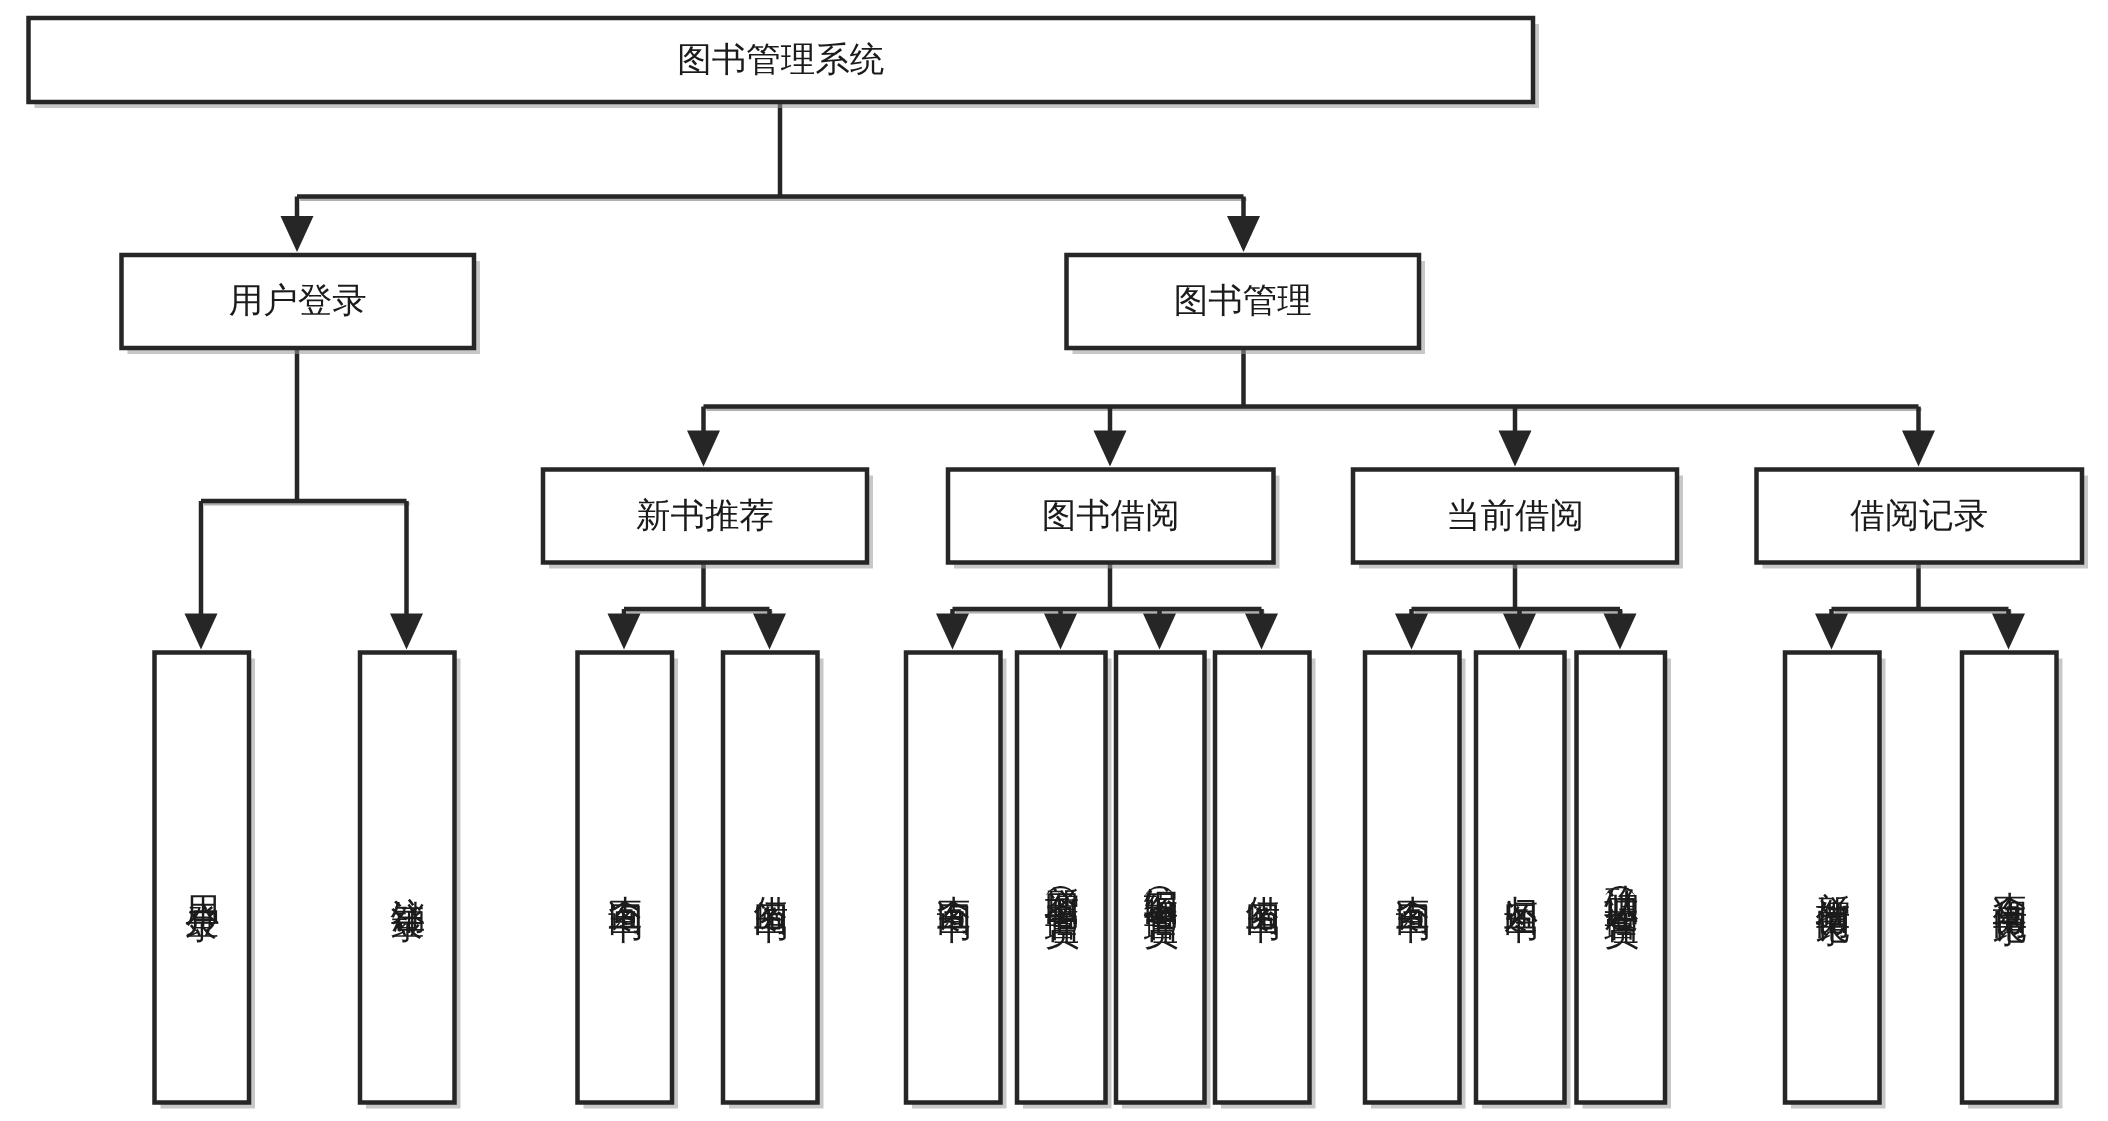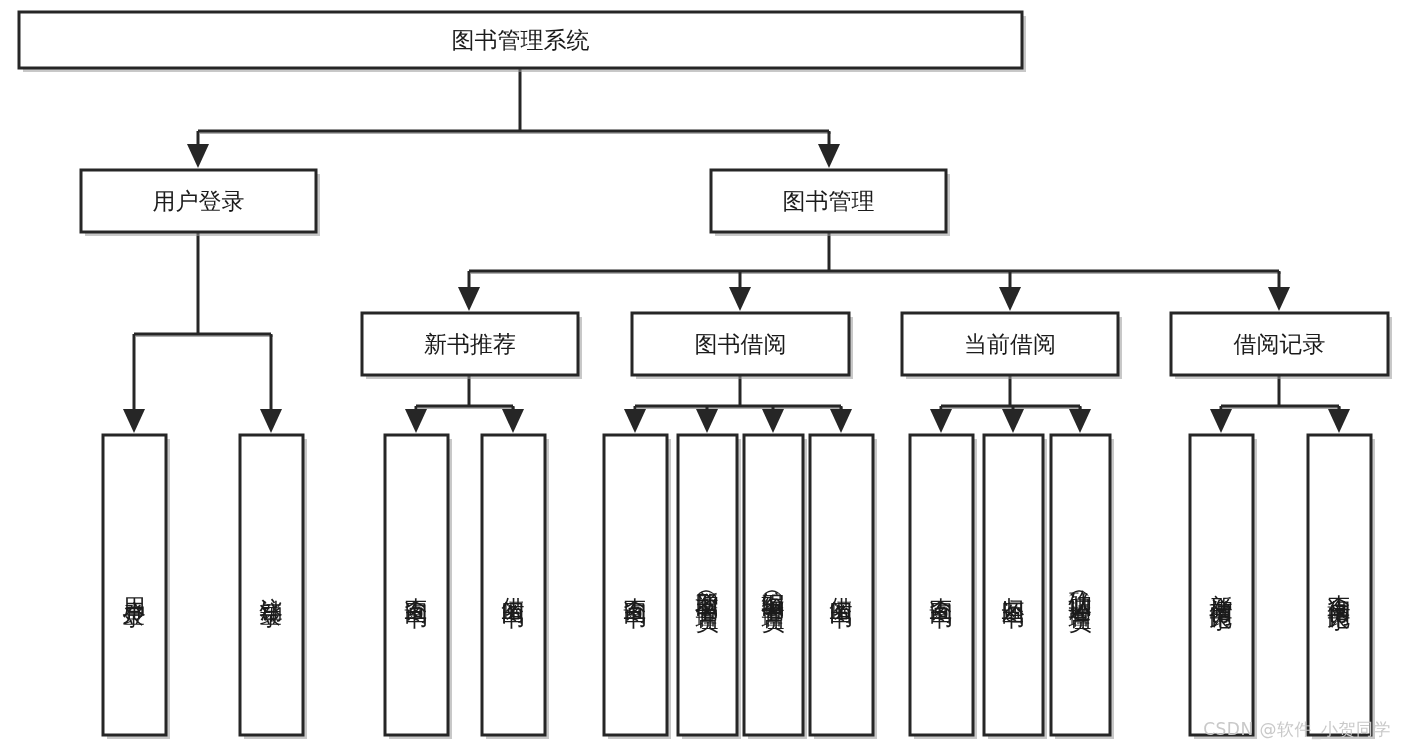--- a/index.html
+++ b/index.html
@@ -254,14 +254,13 @@
           <rect class="node-rect" x="1190" y="435" width="63" height="300"></rect>
           <text class="node-label-v" x="1221.5" y="585">新增借阅记录</text>
         </g>
         <g>
           <rect class="node-shadow" x="1312" y="439" width="63" height="300"></rect>
           <rect class="node-rect" x="1308" y="435" width="63" height="300"></rect>
           <text class="node-label-v" x="1339.5" y="585">查询借阅记录</text>
         </g>
       </g>
   </svg>
-  <div class="watermark">CSDN @软件_小贺同学</div>
 </div>
 
 </body></html>

